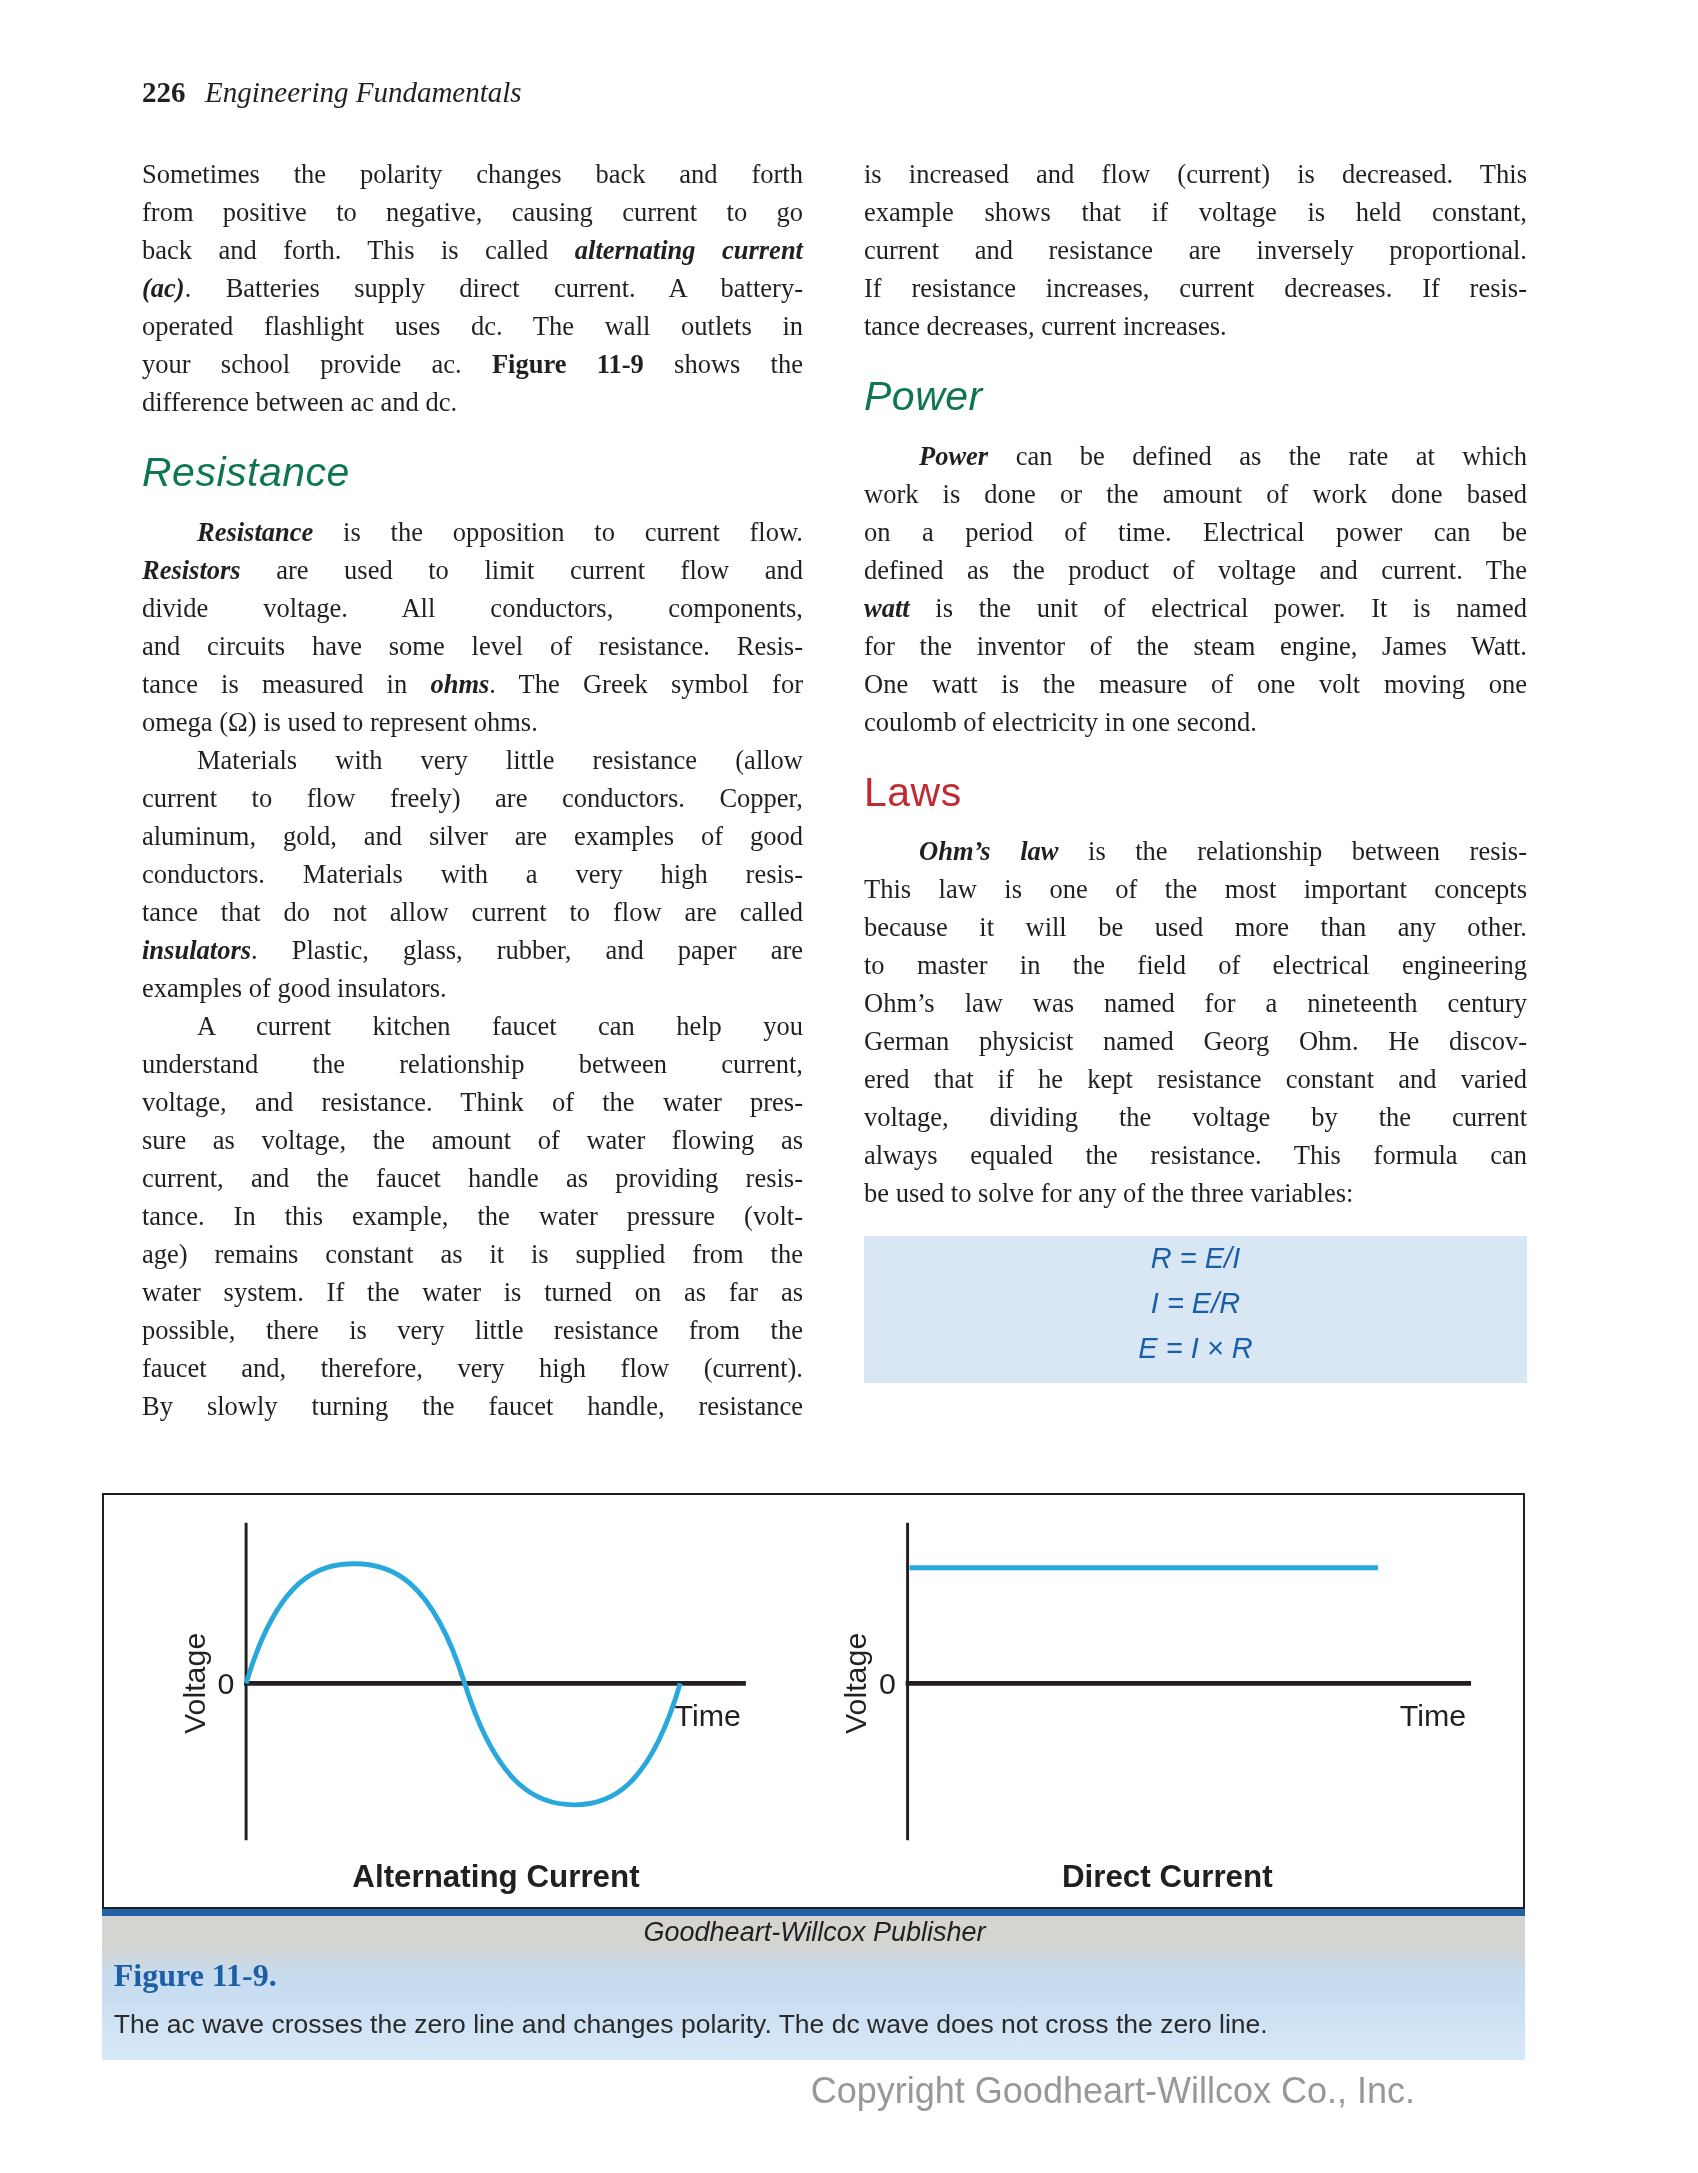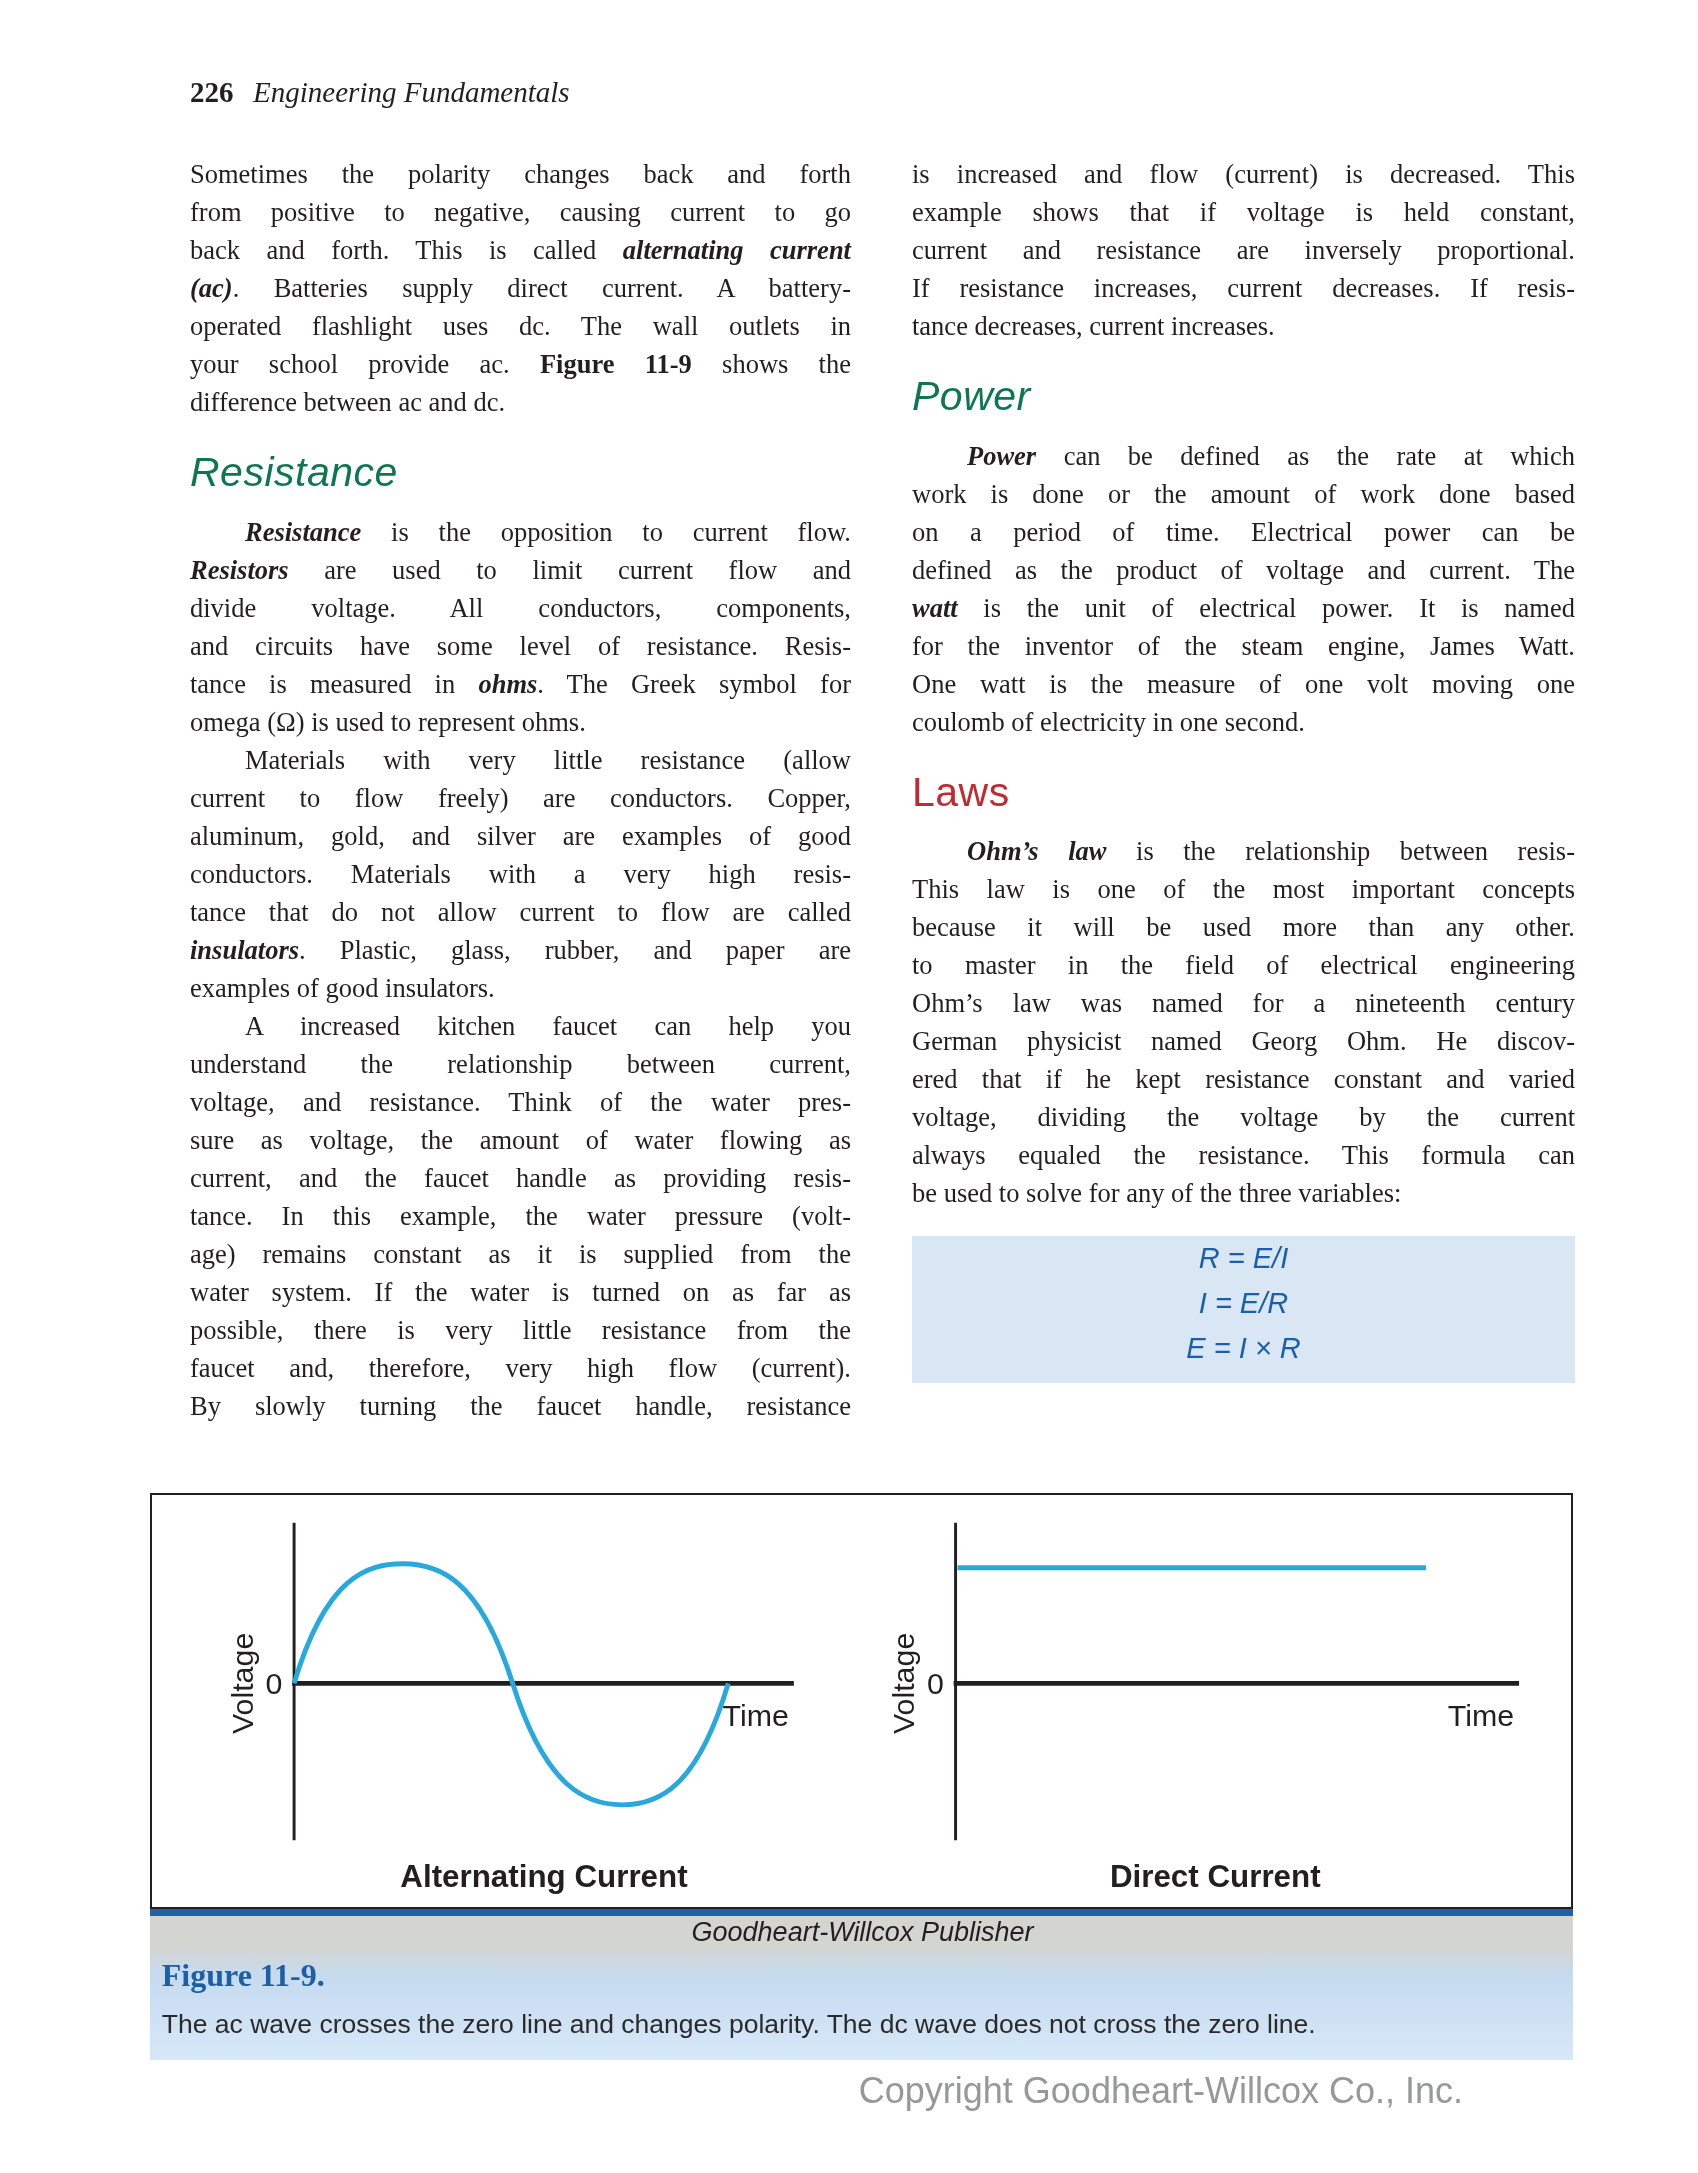--- a/index.html
+++ b/index.html
@@ -1,19 +1,19 @@
 <!DOCTYPE html>
 <html><head>
 <meta charset="utf-8">
 <style>
   * { margin:0; padding:0; box-sizing:border-box; }
   html,body { background:#ffffff; }
   .page {
     position:relative; width:1588px; height:2174px; background:#ffffff;
-    font-family:"Liberation Serif", serif; color:#231f20; overflow:hidden;margin-left:48px;
+    font-family:"Liberation Serif", serif; color:#231f20; overflow:hidden;
   }
   
   .header { position:absolute; left:142px; top:76px; font-size:29px; }
   .header .pagenum { font-weight:bold; }
   .header .booktitle { font-style:italic; margin-left:19.6px; }
   
   .col { position:absolute; top:155px; font-size:26.5px; line-height:38px; }
   .col.left  { left:142px; width:661px; }
   .col.right { left:864px; width:663px; }
   .para { margin:0; }
@@ -95,21 +95,21 @@
       <div class="para">
         <div class="line indent"><span>Materials with very little resistance (allow</span></div>
         <div class="line"><span>current to flow freely) are conductors. Copper,</span></div>
         <div class="line"><span>aluminum, gold, and silver are examples of good</span></div>
         <div class="line"><span>conductors. Materials with a very high resis-</span></div>
         <div class="line"><span>tance that do not allow current to flow are called</span></div>
         <div class="line"><span class="bi">insulators</span><span>. Plastic, glass, rubber, and paper are</span></div>
         <div class="line last"><span>examples of good insulators.</span></div>
       </div>
       <div class="para">
-        <div class="line indent"><span>A increased kitchen faucet can help you</span></div>
+        <div class="line indent"><span>A current kitchen faucet can help you</span></div>
         <div class="line"><span>understand the relationship between current,</span></div>
         <div class="line"><span>voltage, and resistance. Think of the water pres-</span></div>
         <div class="line"><span>sure as voltage, the amount of water flowing as</span></div>
         <div class="line"><span>current, and the faucet handle as providing resis-</span></div>
         <div class="line"><span>tance. In this example, the water pressure (volt-</span></div>
         <div class="line"><span>age) remains constant as it is supplied from the</span></div>
         <div class="line"><span>water system. If the water is turned on as far as</span></div>
         <div class="line"><span>possible, there is very little resistance from the</span></div>
         <div class="line"><span>faucet and, therefore, very high flow (current).</span></div>
         <div class="line"><span>By slowly turning the faucet handle, resistance</span></div>

